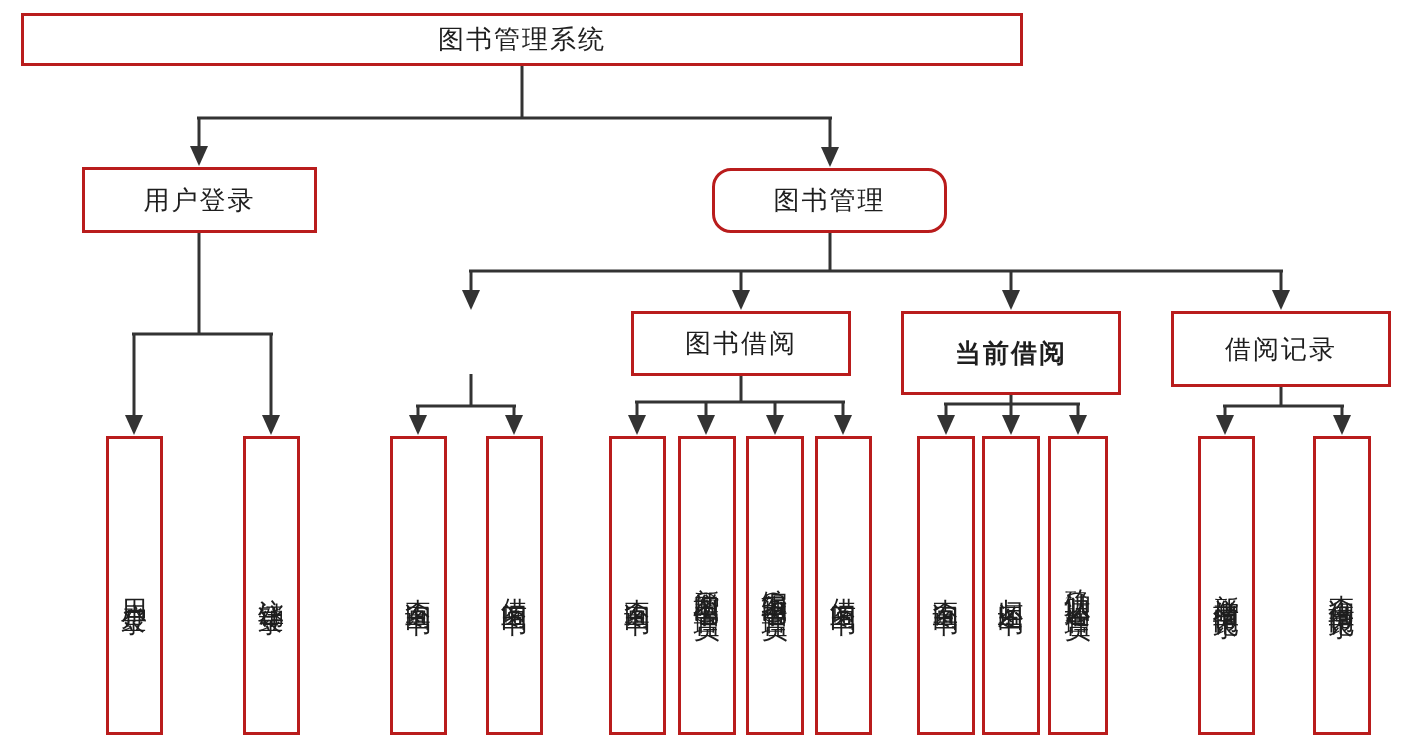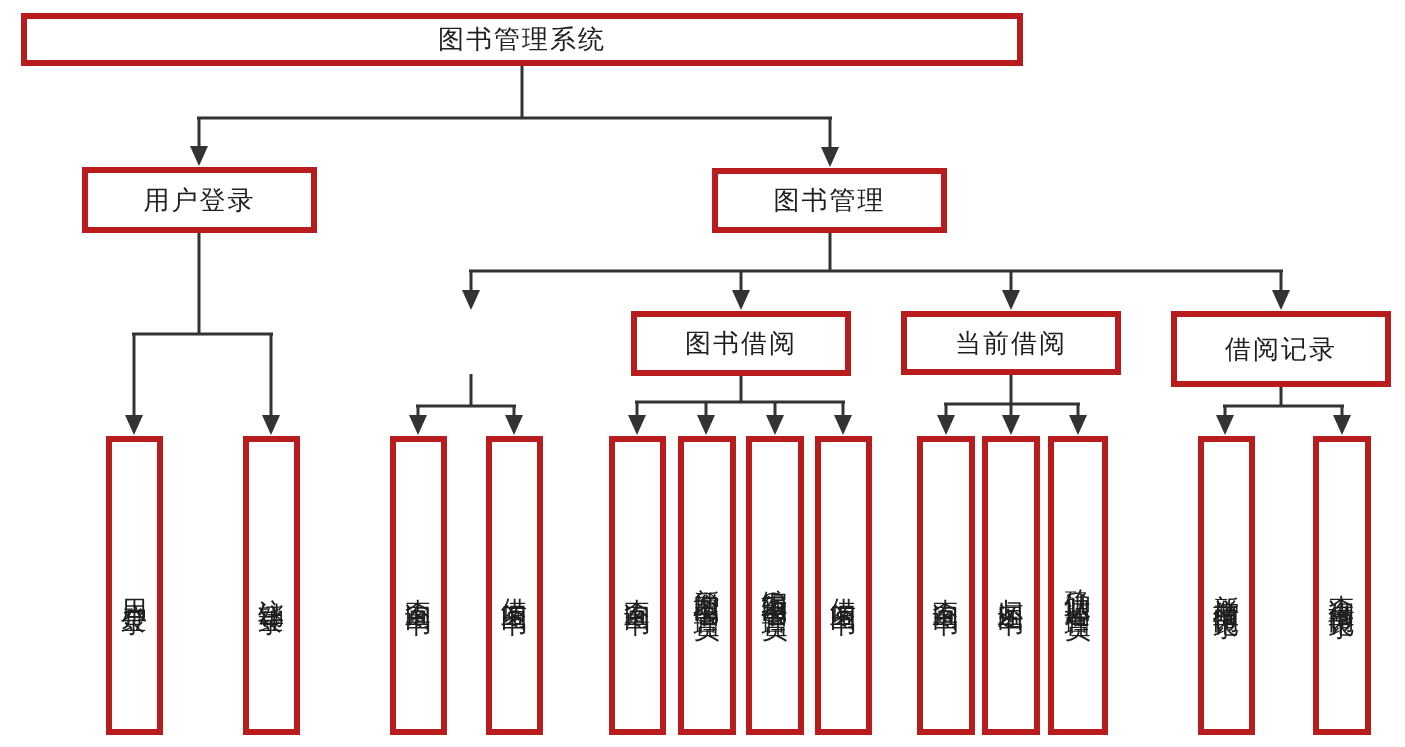--- a/index.html
+++ b/index.html
@@ -4,21 +4,21 @@
 <style>
   html,body{margin:0;padding:0;background:#ffffff;}
   .stage{
     position:relative;width:1405px;height:747px;background:#ffffff;overflow:hidden;
     font-family:"Liberation Sans","DejaVu Sans",sans-serif;color:#1e1e1e;
   }
   .wires{position:absolute;left:0;top:0;}
   .wires line{stroke:#333333;stroke-width:3;}
   .wires polygon{fill:#333333;}
   .box{
-    position:absolute;background:#ffffff;border:6px solid #b91c1c;box-sizing:border-box;
+    position:absolute;background:#ffffff;border:3px solid #b91c1c;box-sizing:border-box;
     display:flex;align-items:center;justify-content:center;
     font-size:26px;letter-spacing:2px;white-space:nowrap;text-align:center;
   }
   .vbox{
     writing-mode:vertical-rl;text-orientation:mixed;
     font-size:26px;letter-spacing:4px;line-height:1;white-space:normal;
   }
   .watermark{
     position:absolute;top:714px;right:3px;
     font-size:23px;letter-spacing:1px;color:#8f8f8f;opacity:.8;z-index:5;
@@ -84,24 +84,24 @@
       <line x1="1225" y1="406" x2="1225" y2="419"></line>
         <polygon points="1216,415 1234,415 1225,435"></polygon>
       <line x1="1342" y1="406" x2="1342" y2="419"></line>
         <polygon points="1333,415 1351,415 1342,435"></polygon>
     </g>
   </svg>
 
   <div class="box" style="left:21px;top:13px;width:1002px;height:53px;">图书管理系统</div>
 
   <div class="box" style="left:82px;top:167px;width:235px;height:66px;">用户登录</div>
-  <div class="box" style="left:712px;top:168px;width:235px;height:65px;">图书管理</div>
+  <div class="box" style="left:712px;top:168px;width:235px;height:65px;border-radius:19px;">图书管理</div>
 
   <div class="box" style="left:631px;top:311px;width:220px;height:65px;font-family:Liberation Mono, monospace;">图书借阅</div>
-  <div class="box" style="left:901px;top:311px;width:220px;height:64px;">当前借阅</div>
+  <div class="box" style="left:901px;top:311px;width:220px;height:84px;font-weight:bold;">当前借阅</div>
   <div class="box" style="left:1171px;top:311px;width:220px;height:76px;">借阅记录</div>
 
   <div class="box vbox" style="left:106px;top:436px;width:57px;height:299px;">用户登录</div>
   <div class="box vbox" style="left:243px;top:436px;width:57px;height:299px;">注销登录</div>
 
   <div class="box vbox" style="left:390px;top:436px;width:57px;height:299px;">查询图书</div>
   <div class="box vbox" style="left:486px;top:436px;width:57px;height:299px;">借阅图书</div>
 
   <div class="box vbox" style="left:609px;top:436px;width:57px;height:299px;">查询图书</div>
   <div class="box vbox" style="left:678px;top:436px;width:58px;height:299px;">新增图书（管理员）</div>

